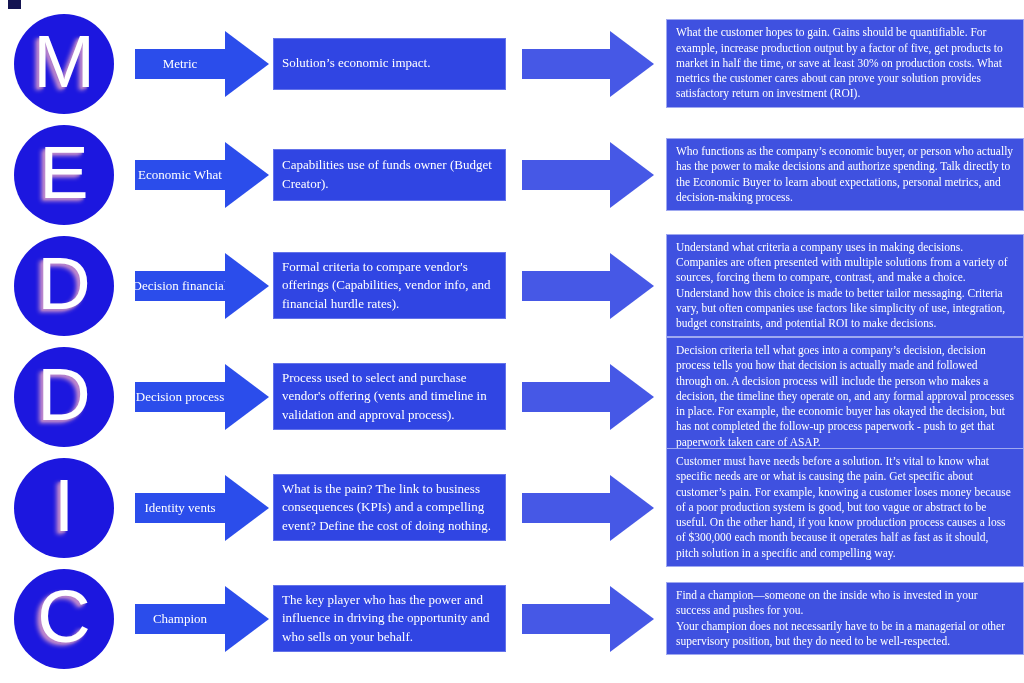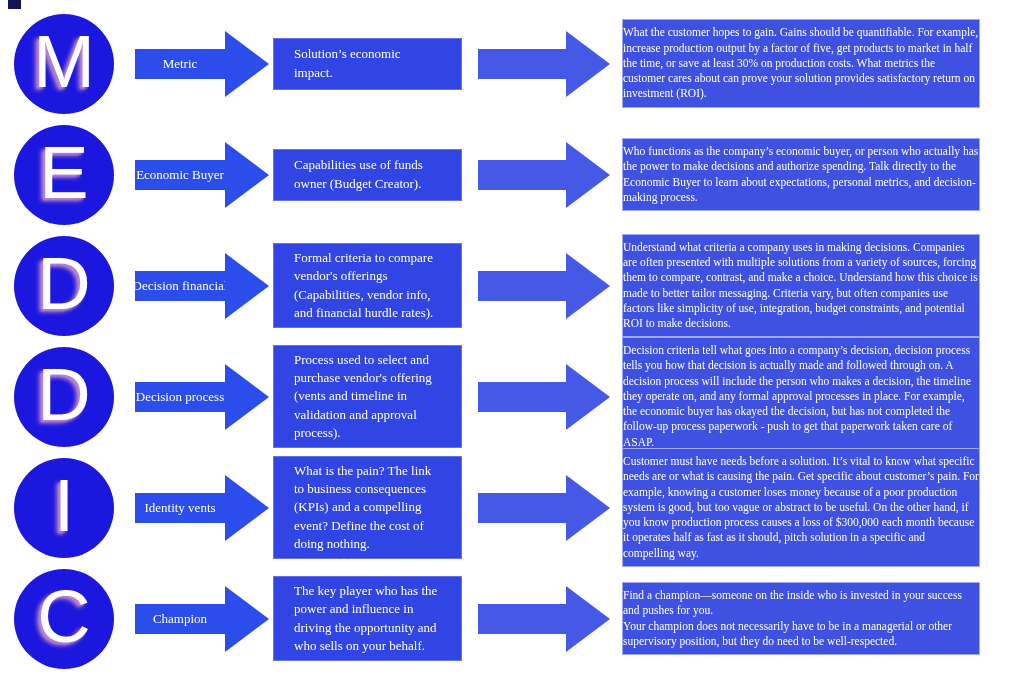--- a/index.html
+++ b/index.html
@@ -65,38 +65,38 @@
   .big-arrow .shaft{
     width:88px;height:30px;
     background:var(--big-arrow,#4658e6);
   }
   .big-arrow .arrow-head{
     border-left-color:var(--big-arrow,#4658e6);
   }
   .mid-box{
     flex:0 0 auto;
     margin-left:4px;
-    width:189px;
+    width:233px;
     min-height:52px;
     box-sizing:border-box;
     background:var(--mid-box,#3045e3);
     border:1px solid rgba(255,255,255,0.25);
-    padding:5px 20px;
+    padding:5px 8px;
     display:flex;align-items:center;
     font-size:13px;
     line-height:1.4;
   }
   .right-box{
     flex:0 0 auto;
     margin-left:12px;
     width:358px;
     box-sizing:border-box;
     background:var(--right-box,#3f51e0);
     border:1px solid rgba(255,255,255,0.5);
-    padding:5px 0;
+    padding:5px 9px;
     font-size:11.5px;
     line-height:1.33;
     white-space:pre-line;
   }
 </style>
 </head>
 <body>
 
 <div class="canvas">
   <div class="corner-artifact"></div>
@@ -120,21 +120,21 @@
     </div>
     <div class="right-box">What the customer hopes to gain. Gains should be quantifiable. For example, increase production output by a factor of five, get products to market in half the time, or save at least 30% on production costs. What metrics the customer cares about can prove your solution provides satisfactory return on investment (ROI).</div>
   </div>
 
   <div class="row">
     <div class="circle">
       <span class="letter">E</span>
     </div>
     <div class="label-arrow">
       <div class="shaft">
-        <span>Economic Buyer</span>
+        <span>Economic What</span>
       </div>
       <div class="arrow-head"></div>
     </div>
     <div class="mid-box">
       <span>Capabilities use of funds owner (Budget Creator).</span>
     </div>
     <div class="big-arrow">
       <div class="shaft"></div>
       <div class="arrow-head"></div>
     </div>

